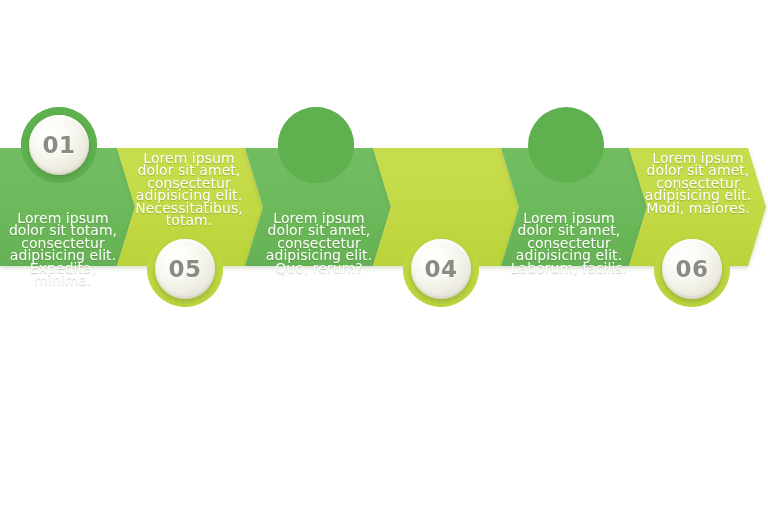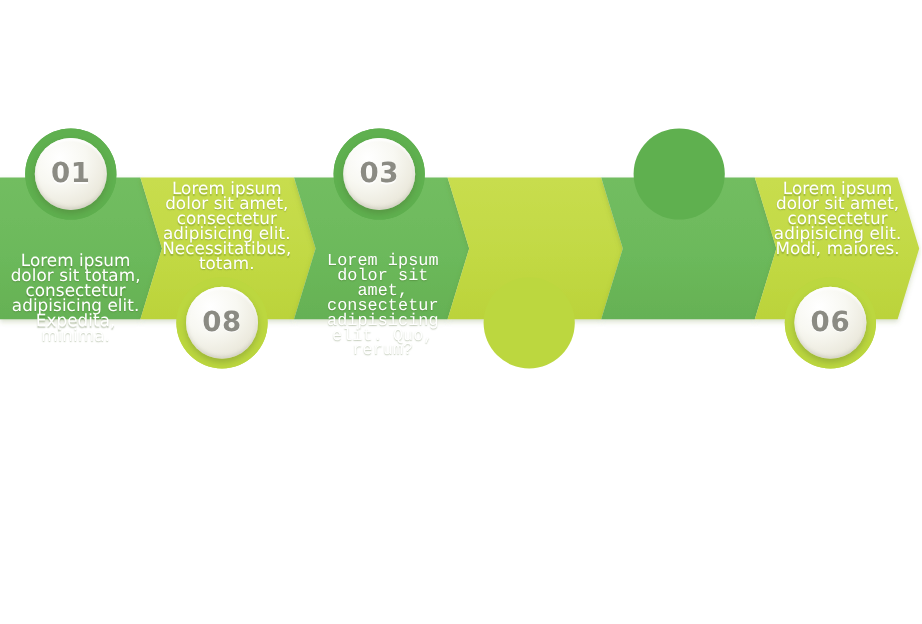--- a/index.html
+++ b/index.html
@@ -124,34 +124,38 @@
     <div class="ring" style="background: rgb(95, 176, 79);"></div>
     <div class="disc">
       <span class="num">01</span>
     </div>
   </div>
   <div class="panel-text" style="left:3px;top:212px;width:120px;">Lorem ipsum dolor sit totam, consectetur adipisicing elit. Expedita, minima.</div>
 
   <div class="badge" style="left:147px;top:231px;">
     <div class="ring" style="background: rgb(188, 215, 63);"></div>
     <div class="disc">
-      <span class="num">08</span>
+      <span class="num">05</span>
     </div>
   </div>
   <div class="panel-text" style="left:128px;top:152px;width:122px;">Lorem ipsum dolor sit amet, consectetur adipisicing elit. Necessitatibus, totam.</div>
 
   <div class="badge" style="left:278px;top:107px;">
     <div class="ring" style="background: rgb(95, 176, 79);"></div>
+  </div>
+  <div class="panel-text" style="left:259px;top:212px;width:120px;">Lorem ipsum dolor sit amet, consectetur adipisicing elit. Quo, rerum?</div>
+
+  <div class="badge" style="left:403px;top:231px;">
+    <div class="ring" style="background: rgb(188, 215, 63);"></div>
     <div class="disc">
-      <span class="num">03</span>
+      <span class="num">04</span>
     </div>
   </div>
-  <div class="panel-text" style="left:259px;top:212px;width:120px;font-family:Liberation Mono, monospace;">Lorem ipsum dolor sit amet, consectetur adipisicing elit. Quo, rerum?</div>
 
-
+  <div class="panel-text" style="left:509px;top:212px;width:120px;">Lorem ipsum dolor sit amet, consectetur adipisicing elit. Laborum, facilis.</div>
 
   <div class="badge" style="left:654px;top:231px;text-align:center;">
     <div class="ring" style="background: rgb(188, 215, 63);"></div>
     <div class="disc">
       <span class="num">06</span>
     </div>
   </div>
   <div class="panel-text" style="left:637px;top:152px;width:122px;text-align:center;">Lorem ipsum dolor sit amet, consectetur adipisicing elit. Modi, maiores.</div>
 
 </div>

